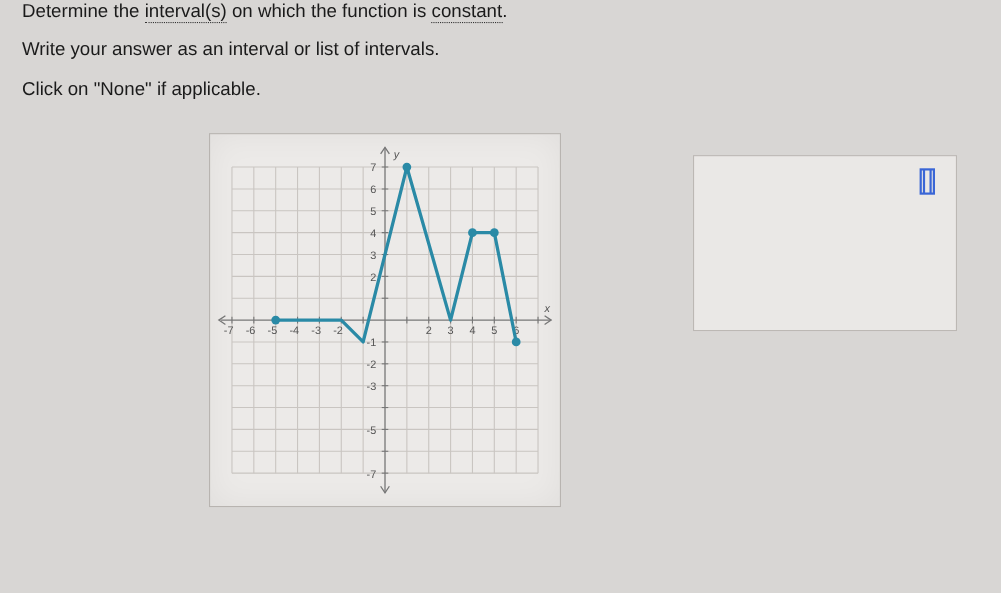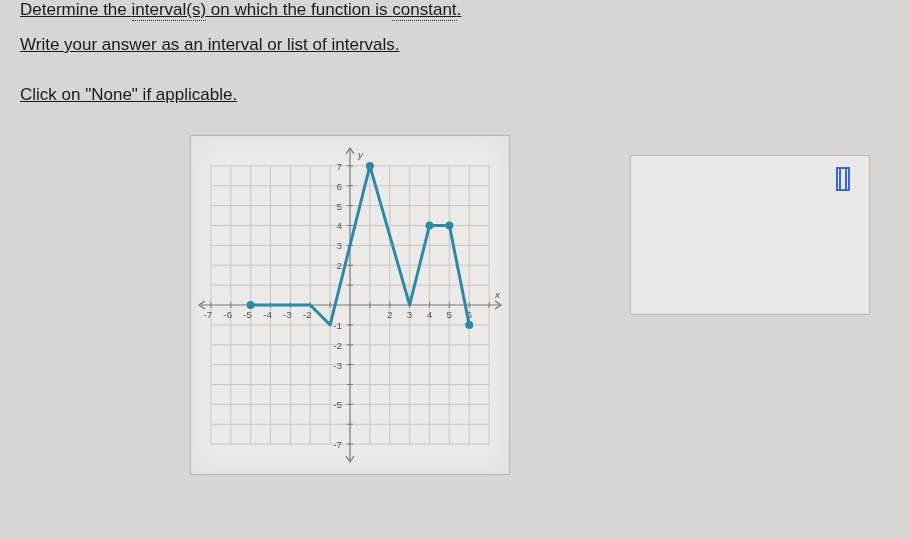--- a/index.html
+++ b/index.html
@@ -7,37 +7,36 @@
       font-family: Arial, Helvetica, sans-serif;
       background: #d8d6d4;
       width: 910px;
       height: 539px;
       overflow: hidden;
       position: relative;
       color: #1a1a1a;
     }
     .content {
       padding: 0 20px 20px 20px;
-      text-decoration: underline;
     }
     .question-line1 {
       font-size: 17px;
       margin-bottom: 14px;
       margin-top: 0;
     }
     .dotted-underline {
       border-bottom: 1px dotted #333;
       padding-bottom: 1px;
     }
     .instruction-line {
       font-size: 17px;
       line-height: 1.35;
     }
     .instruction-block {
-      margin-bottom: 28px;
+      margin-bottom: 14px;
     }
     .click-line {
       font-size: 17px;
       margin-bottom: 20px;
     }
 
     .work-area {
       display: flex;
       align-items: flex-start;
       gap: 120px;

